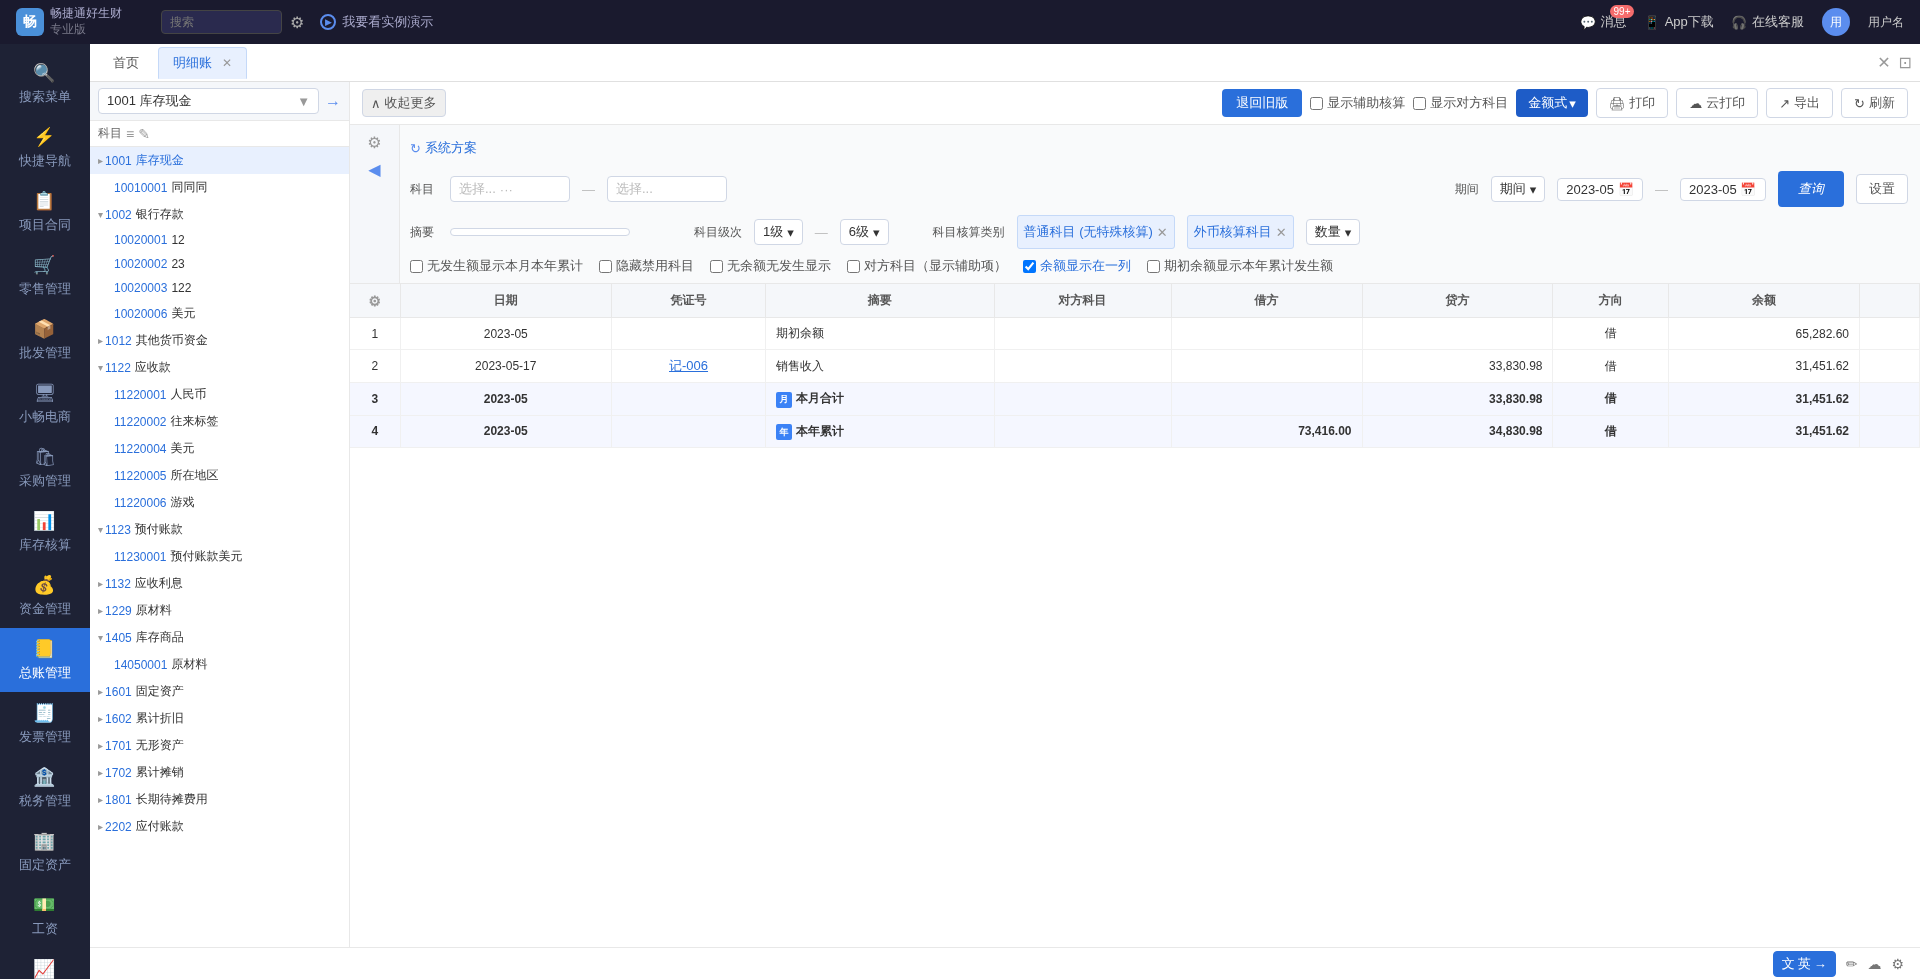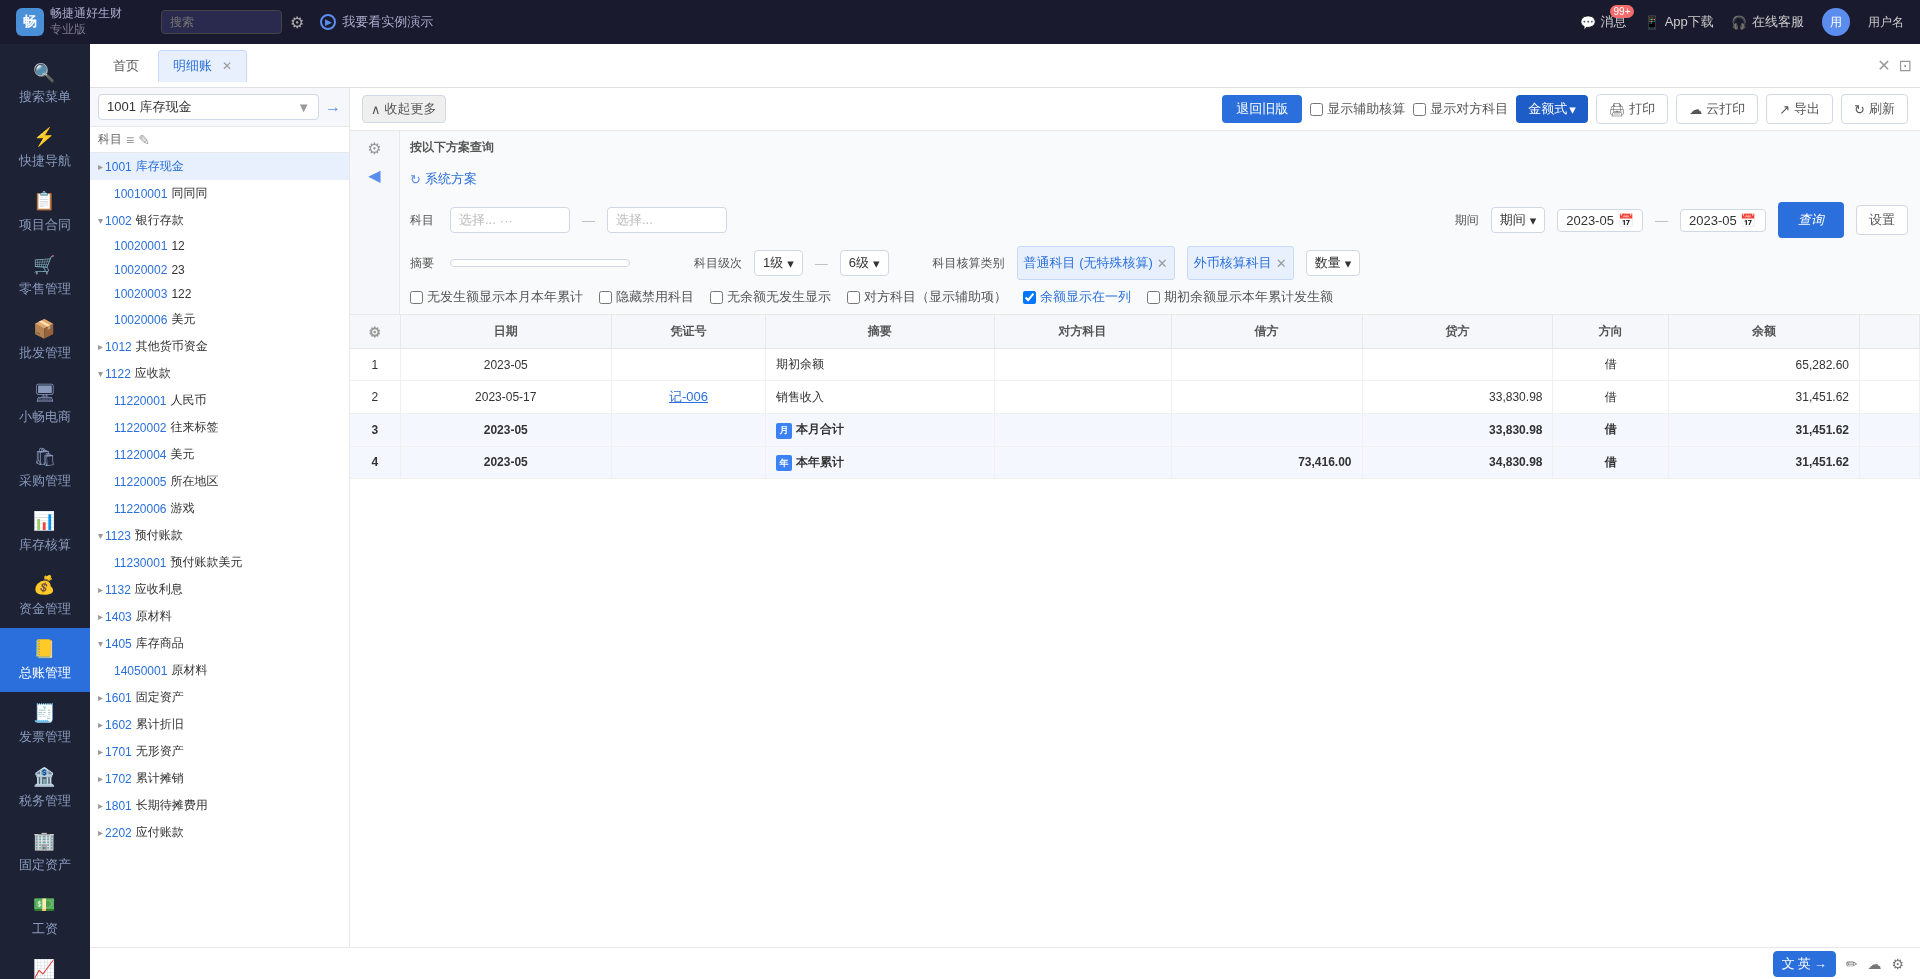--- a/index.html
+++ b/index.html
@@ -40,21 +40,21 @@
 
     
     .content-area {
       position: fixed; left: 90px; top: 44px; right: 0; bottom: 0;
       display: flex; flex-direction: column; background: #f0f2f5;
     }
 
     
     .tabs-bar {
       display: flex; align-items: center; background: #fff; border-bottom: 1px solid #e0e0e0;
-      height: 44px; padding: 0 8px; gap: 4px; flex-shrink: 0;
+      height: 38px; padding: 0 8px; gap: 4px; flex-shrink: 0;
     }
     .tab {
       display: flex; align-items: center; gap: 6px; padding: 6px 14px;
       cursor: pointer; border-radius: 4px 4px 0 0; font-size: 13px;
       color: #555; border: 1px solid transparent; height: 32px;
     }
     .tab.active { background: #e8f0fe; color: #2a6fdb; border-color: #c5d9f8 #c5d9f8 transparent; }
     .tab .close-icon { font-size: 12px; color: #999; margin-left: 4px; }
     .tab-home { color: #555; }
 
@@ -380,21 +380,21 @@
         </div>
 
         <div class="tree-node">
           <span class="arrow">▸</span>
           <span class="code">1132</span>
           <span class="name">应收利息</span>
         </div>
 
         <div class="tree-node">
           <span class="arrow">▸</span>
-          <span class="code">1403</span>
+          <span class="code">1229</span>
           <span class="name">原材料</span>
         </div>
 
         <div class="tree-node">
           <span class="arrow">▾</span>
           <span class="code">1405</span>
           <span class="name">库存商品</span>
         </div>
         <div class="tree-node">
           <span style="display:inline-block;width:16px;"></span>
@@ -485,23 +485,20 @@
         </button>
       </div>
 
       <div class="filter-area" style="padding-left:60px;">
 
         <div class="filter-left-panel">
           <span class="icon-btn">⚙</span>
           <span class="icon-btn" style="color:#5b8dee;">◀</span>
         </div>
 
-        <div style="display:flex;align-items:center;gap:8px;margin-bottom:8px;">
-          <span style="font-size:12px;color:#555;font-weight:600;">按以下方案查询</span>
-        </div>
 
         <div class="solution-area" style="margin-bottom:8px;">
           <span class="solution-tag">
             <span style="color:#5b8dee;">↻</span>
             <span>系统方案</span>
           </span>
         </div>
 
         <div class="filter-row">
           <span class="filter-label">科目</span>

